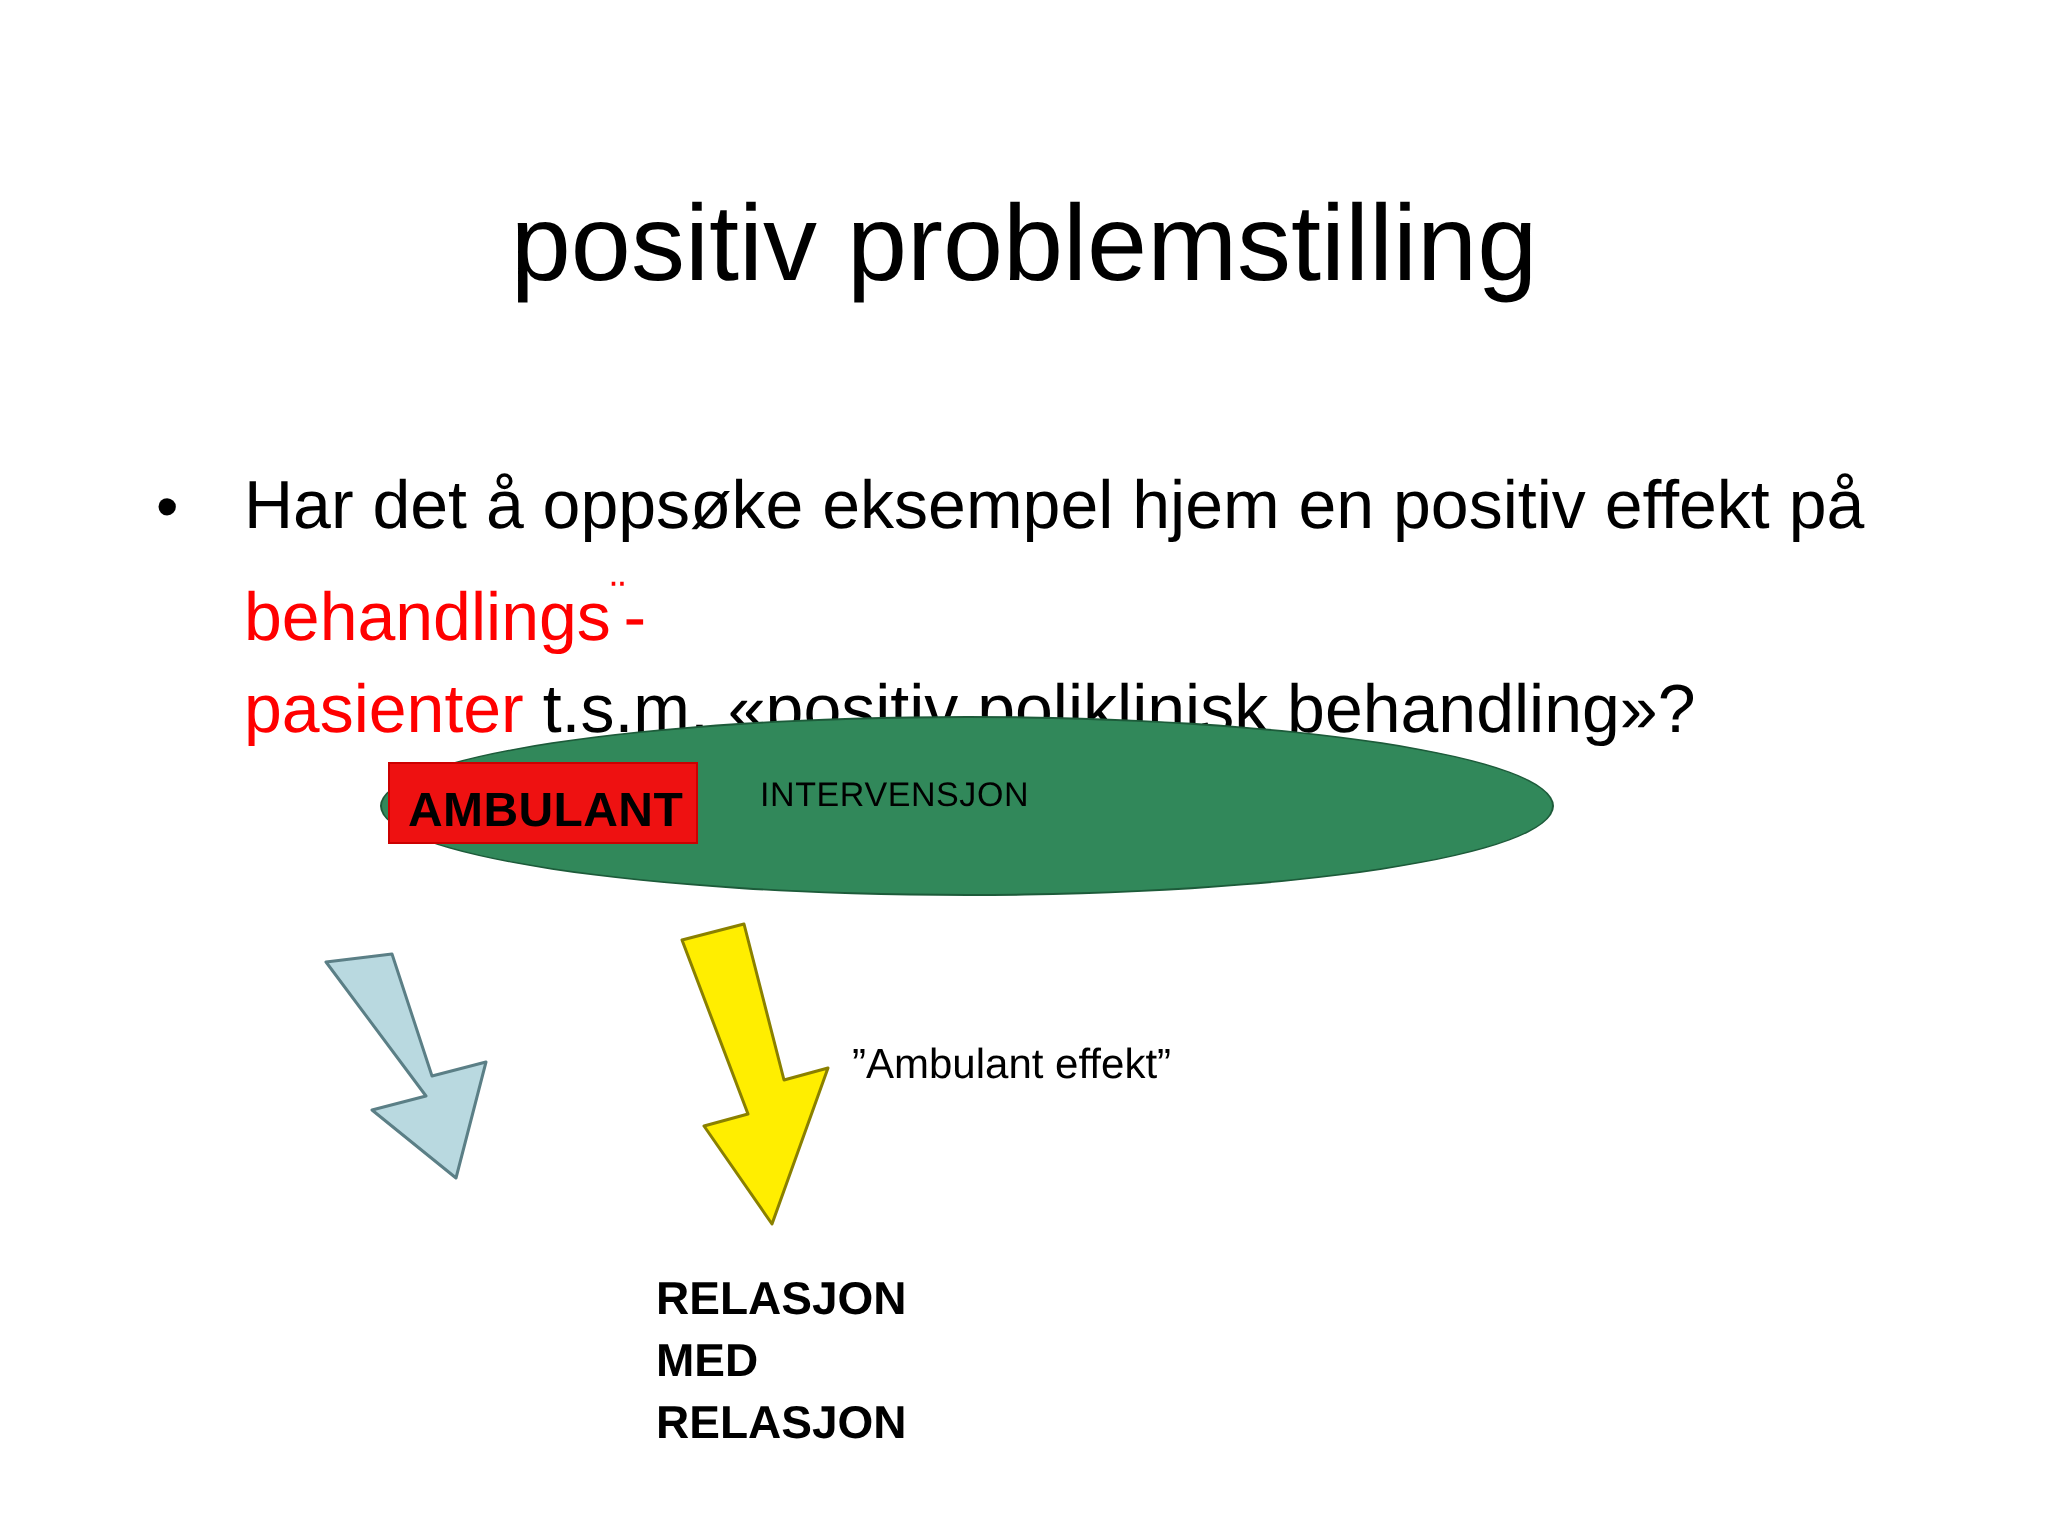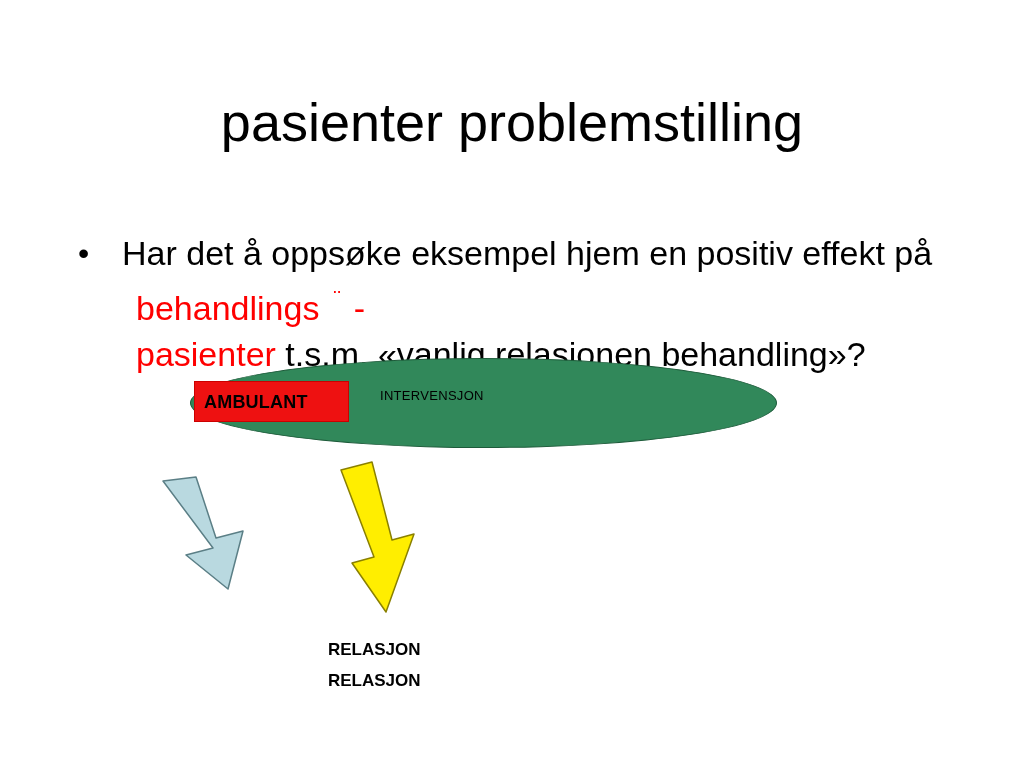--- a/index.html
+++ b/index.html
@@ -50,21 +50,20 @@
     color: #000000;
   }
   .bullet-text {
     font-size: 34px;
     line-height: 46px;
     color: #000000;
     letter-spacing: 0px;
   }
   .red {
     color: #ff0000;
-    margin-left: 14px;
   }
   .umlaut {
     font-size: 22px;
     vertical-align: 14px;
     letter-spacing: -1px;
   }
 
   
   .diagram {
     position: absolute;
@@ -83,78 +82,78 @@
     width: 585px;
     height: 88px;
     background: #31885a;
     border: 1px solid #1d5b3a;
     border-radius: 50% / 50%;
   }
   .ellipse-label {
     position: absolute;
     left: 380px;
     top: 388px;
-    font-size: 13px;
+    font-size: 17px;
     font-weight: normal;
     color: #000000;
     letter-spacing: 0.3px;
   }
 
   .ambulant-box {
     position: absolute;
     left: 194px;
     top: 381px;
     width: 153px;
     height: 39px;
     background: #ee1111;
     border: 1px solid #cc0000;
   }
   .ambulant-label {
     position: absolute;
     left: 204px;
     top: 392px;
-    font-size: 18px;
+    font-size: 24px;
     font-weight: bold;
     color: #000000;
     letter-spacing: 0.2px;
   }
 
   .ambulant-effect-label {
     position: absolute;
     left: 426px;
     top: 521px;
     font-size: 21px;
     color: #000000;
   }
 
   .relasjon-label {
     position: absolute;
     left: 328px;
     top: 634px;
-    font-size: 17px;
+    font-size: 23px;
     font-weight: bold;
     line-height: 31px;
     color: #000000;
   }
 
   .arrow-svg {
     position: absolute;
     left: 0;
     top: 0;
   }
 </style>
 </head>
 <body>
 
-<div class="slide-title">pasienter problemstilling</div>
+<div class="slide-title">positiv problemstilling</div>
 
 <div class="bullet-block">
   <div class="bullet-row">
     <span class="bullet-dot">•</span>
-    <span class="bullet-text"><span>Har det å oppsøke eksempel hjem en positiv effekt på </span><span class="red">behandlings</span><span class="red umlaut">¨</span><span class="red">-</span><br><span class="red">pasienter</span><span> t.s.m. «vanlig relasjonen behandling»?</span></span>
+    <span class="bullet-text"><span>Har det å oppsøke eksempel hjem en positiv effekt på </span><span class="red">behandlings</span><span class="red umlaut">¨</span><span class="red">-</span><br><span class="red">pasienter</span><span> t.s.m. «positiv poliklinisk behandling»?</span></span>
   </div>
 </div>
 
 <div class="diagram">
 
   <div class="ellipse-intervention"></div>
   <div class="ellipse-label">INTERVENSJON</div>
 
   <div class="ambulant-box"></div>
   <div class="ambulant-label">AMBULANT</div>
@@ -163,19 +162,21 @@
 
     <g>
       <polygon points="163,481 196,477 216,538 243,531 228,589 186,555 213,548" fill="#b9d9e0" stroke="#5b7f86" stroke-width="1.5" stroke-linejoin="round"></polygon>
     </g>
 
     <g>
       <polygon points="341,470 372,462 392,540 414,534 386,612 352,563 374,557" fill="#ffee00" stroke="#8a8000" stroke-width="1.5" stroke-linejoin="round"></polygon>
     </g>
   </svg>
 
+  <div class="ambulant-effect-label">”Ambulant effekt”</div>
 
   <div class="relasjon-label">
     <div>RELASJON</div>
+    <div>MED</div>
     <div>RELASJON</div>
   </div>
 
 </div>
 
 </body></html>

